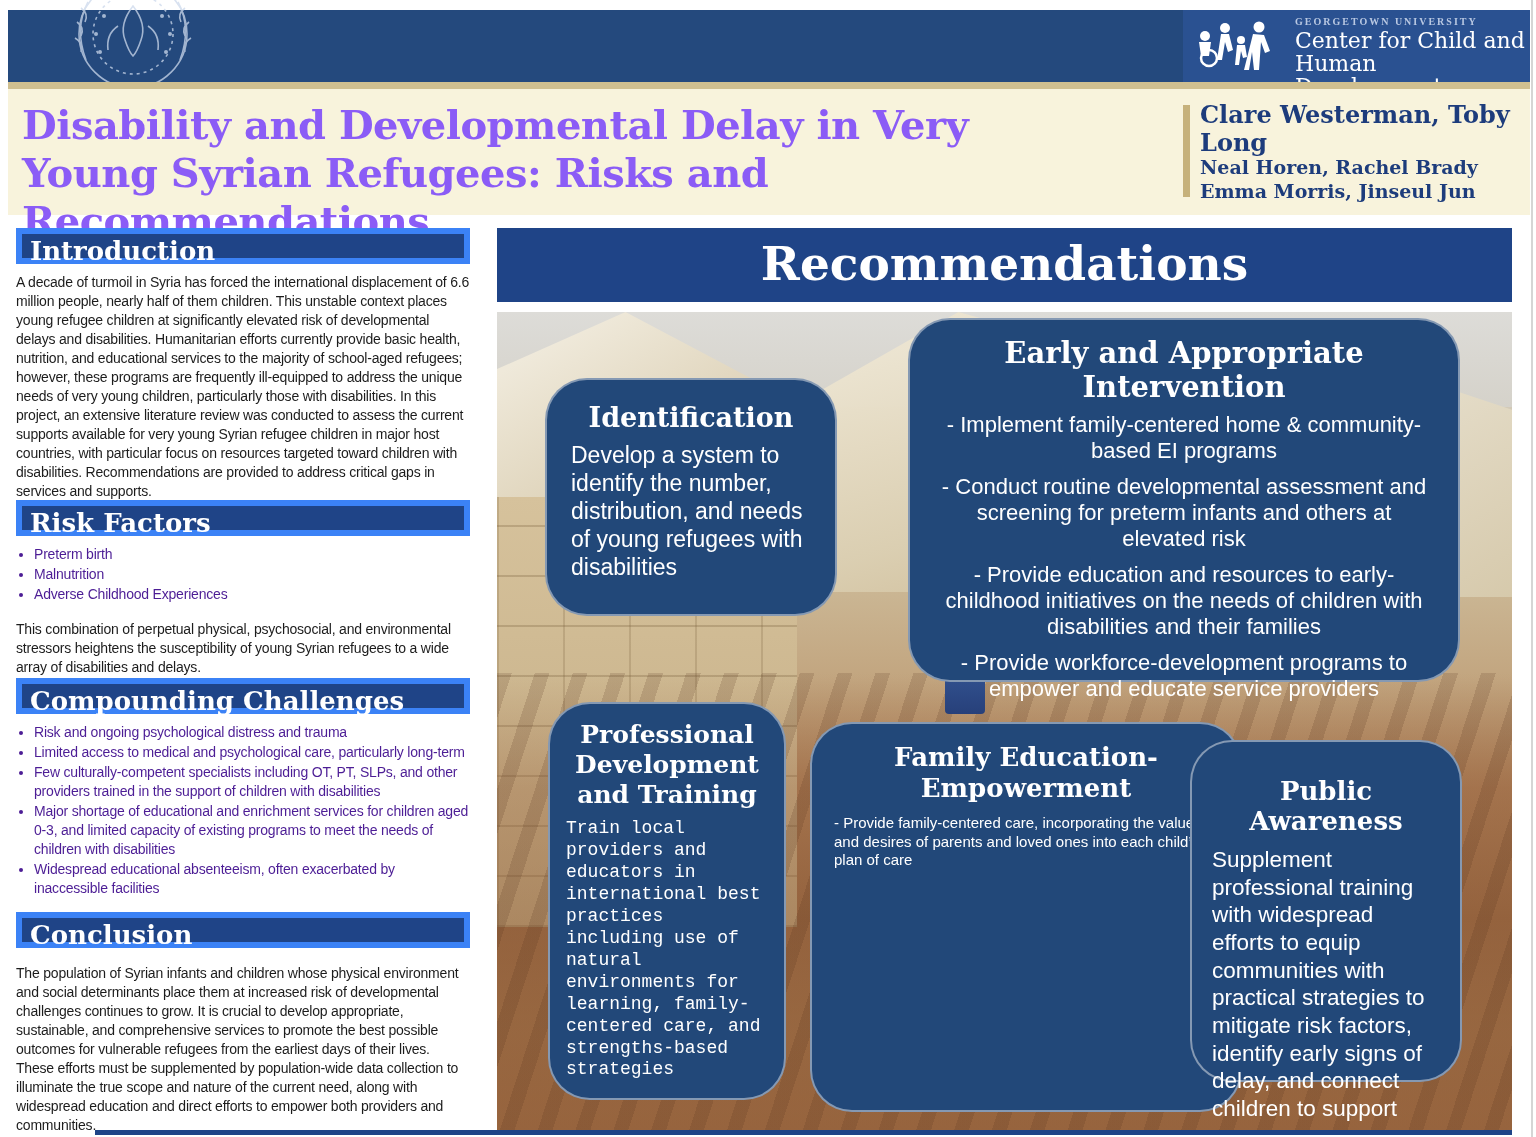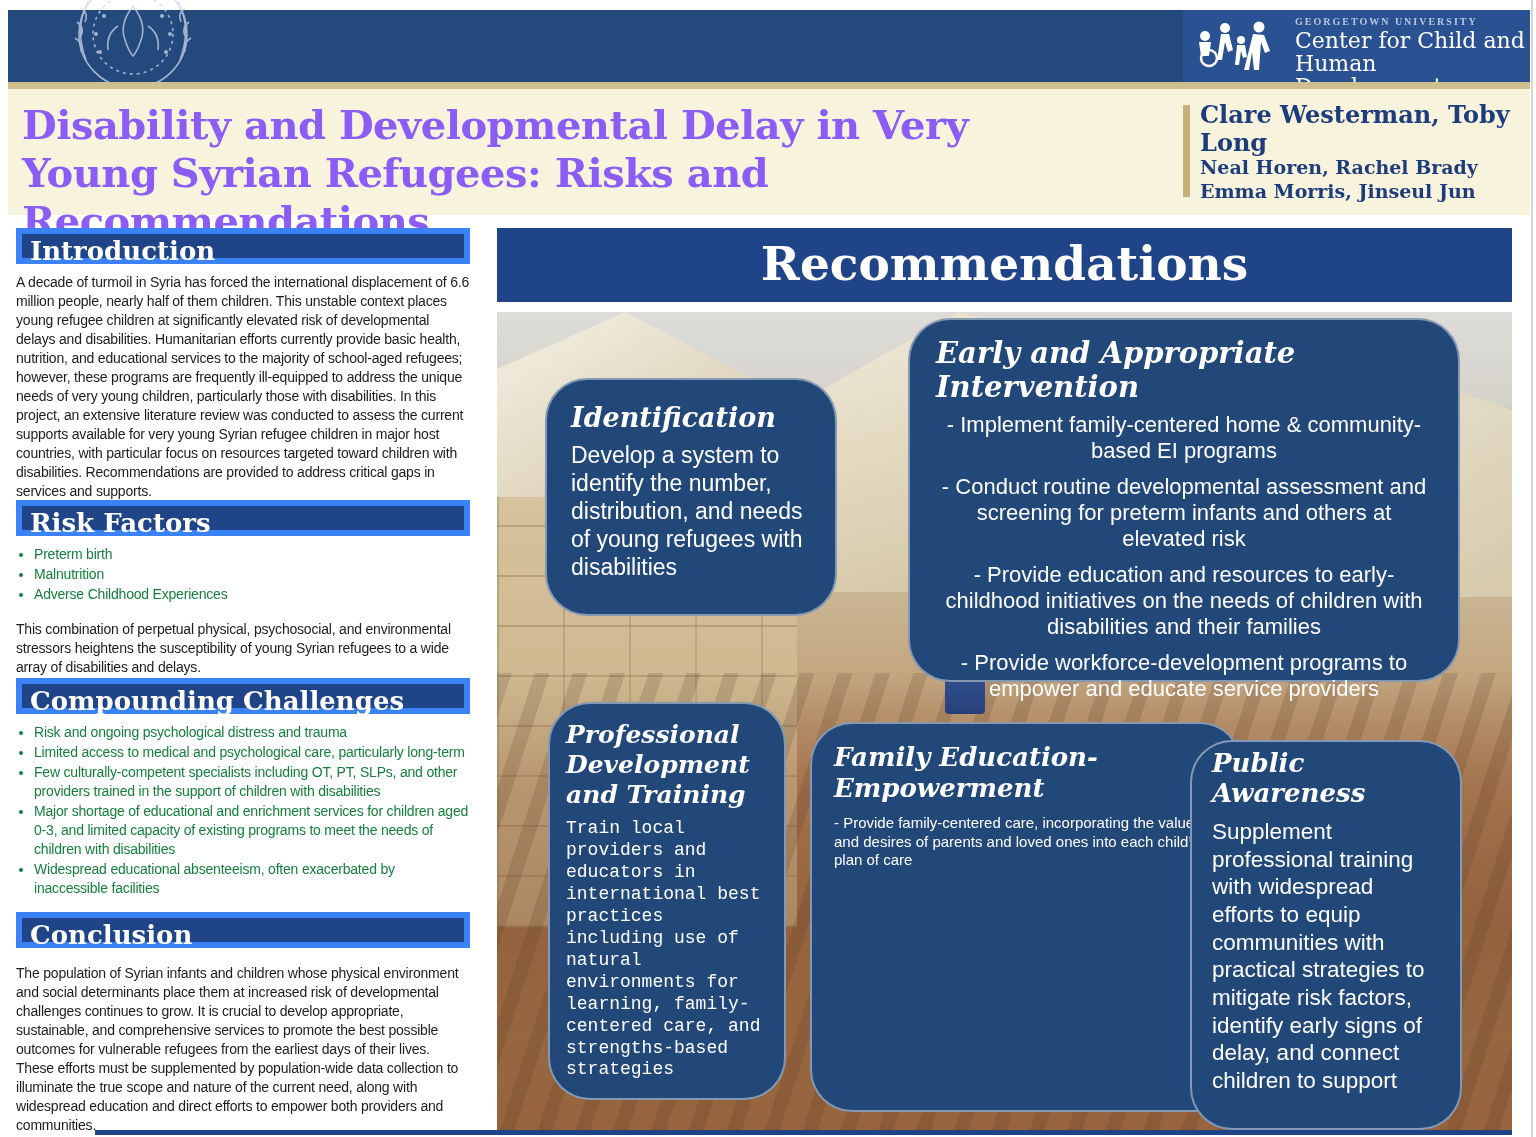--- a/index.html
+++ b/index.html
@@ -27,21 +27,21 @@
   .authors .a1{font-size:24px;line-height:1.15;}
   .authors .a2{font-size:19px;line-height:1.25;}
 
   
   .sec{position:absolute;width:454px;left:16px;}
   .sec-bar{background:#1f4487;color:#fff;font-family:"DejaVu Serif","Liberation Serif",serif;
            font-weight:bold;font-size:26px;line-height:34px;height:36px;padding:0 8px;
            box-sizing:border-box;border:6px solid #3b82f6;}
   .sec-body{margin-top:9px;font-size:14px;line-height:1.36;color:#1c1c1c;letter-spacing:-.2px;}
   .sec ul{margin:9px 0 0 0;padding-left:18px;list-style:disc outside;}
-  .sec li{font-size:14px;line-height:1.36;color:#15803d;letter-spacing:-.2px;margin-bottom:1px;}
+  .sec li{font-size:14px;line-height:1.36;color:#4c1d95;letter-spacing:-.2px;margin-bottom:1px;}
   .gap-top{margin-top:16px;}
 
   
   .rec-bar{position:absolute;left:497px;top:228px;width:1015px;height:74px;background:#1f4487;
            color:#fff;font-family:"DejaVu Serif","Liberation Serif",serif;font-weight:bold;
            font-size:47px;line-height:72px;text-align:center;}
 
   .photo{position:absolute;left:497px;top:312px;width:1015px;height:820px;overflow:hidden;
          background:linear-gradient(180deg,#d8d7d2 0%,#d2cfc7 9%,#d3c6ab 14%,#ccb997 32%,
                     #c2a57f 45%,#ab7e56 58%,#9a6a44 74%,#a87a50 88%,#b07c52 100%);}
@@ -70,42 +70,42 @@
        background:repeating-linear-gradient(108deg,rgba(78,44,24,.30) 0 14px,rgba(0,0,0,0) 14px 36px);
        opacity:.55;}
   .figure{position:absolute;left:448px;top:330px;width:40px;height:72px;z-index:1;
        background:linear-gradient(180deg,#3a5fa0,#27407a);border-radius:12px 12px 4px 4px;}
   .figure::before{content:"";position:absolute;left:10px;top:-18px;width:20px;height:20px;
        border-radius:50%;background:#caa27e;}
 
   
   .box{position:absolute;background:#224879;color:#fff;border-radius:42px;z-index:2;
        box-sizing:border-box;border:2px solid rgba(215,220,228,.55);}
-  .box-title{font-family:"DejaVu Serif","Liberation Serif",serif;font-weight:bold;font-style:italic;
-       }
+  .box-title{font-family:"DejaVu Serif","Liberation Serif",serif;font-weight:bold;
+       text-align:center;}
   .box p{margin:0 0 10px 0;}
   .box p:last-child{margin-bottom:0;}
 
   .bx-id{left:48px;top:66px;width:292px;height:238px;padding:22px 24px;}
   .bx-id .box-title{font-size:27px;margin-bottom:8px;}
   .bx-id .box-text{font-size:23px;line-height:1.22;}
 
   .bx-early{left:411px;top:6px;width:552px;height:364px;padding:16px 26px;}
   .bx-early .box-title{font-size:29px;margin-bottom:8px;}
   .bx-early .box-text{font-size:22px;line-height:1.18;text-align:center;}
 
   .bx-prof{left:51px;top:390px;width:238px;height:398px;padding:16px 16px;}
   .bx-prof .box-title{font-size:25px;line-height:1.2;margin-bottom:8px;}
   .bx-prof .box-text{font-size:18px;line-height:1.22;font-family:Liberation Mono, monospace;}
 
   .bx-fam{left:313px;top:410px;width:432px;height:390px;padding:18px 22px;}
   .bx-fam .box-title{font-size:26px;line-height:1.2;margin-bottom:10px;}
   .bx-fam .box-text{font-size:15px;line-height:1.22;}
 
-  .bx-pub{left:693px;top:428px;width:272px;height:390px;padding:6px 20px;}
+  .bx-pub{left:693px;top:428px;width:272px;height:342px;padding:34px 20px;}
   .bx-pub .box-title{font-size:26px;margin-bottom:10px;}
   .bx-pub .box-text{font-size:22.5px;line-height:1.23;}
 
   
   .bottom-rule{position:absolute;left:95px;width:1417px;bottom:2px;height:5px;background:#1f4487;}
   .right-edge{position:absolute;right:3px;top:0;width:2px;height:100%;background:#d5d5d5;}
   svg{display:block;}
 </style>
 </head>
 <body>

